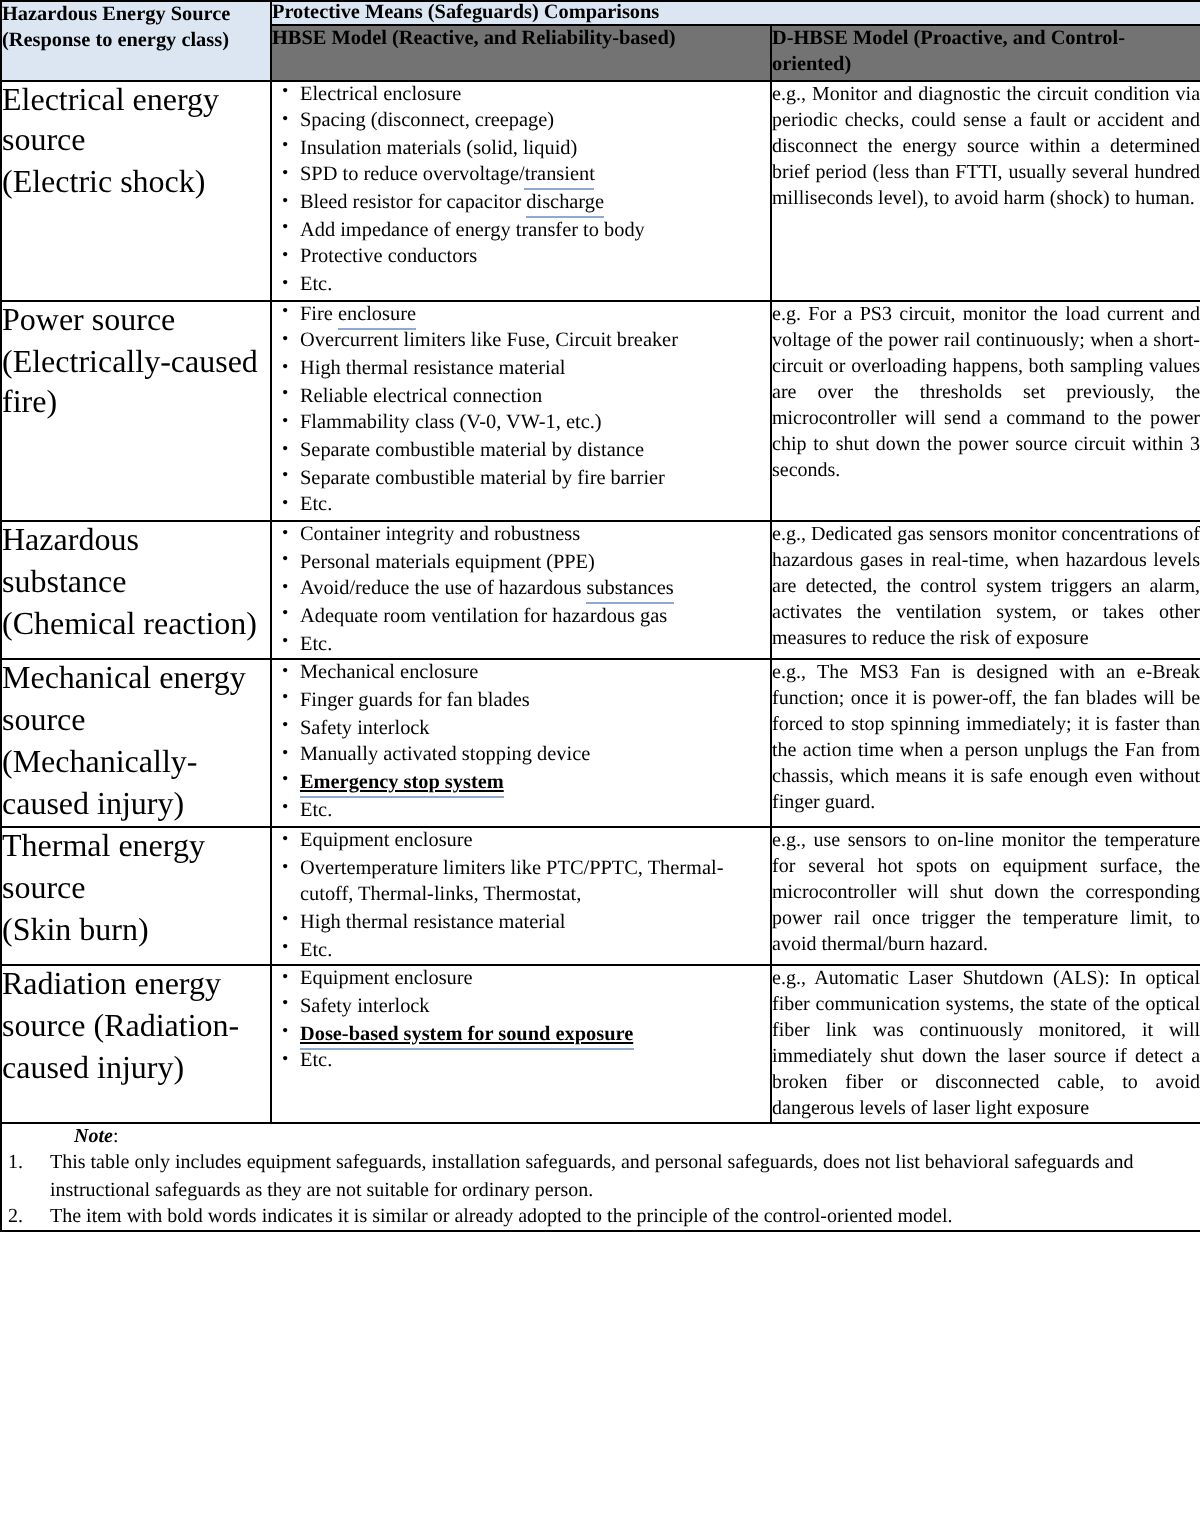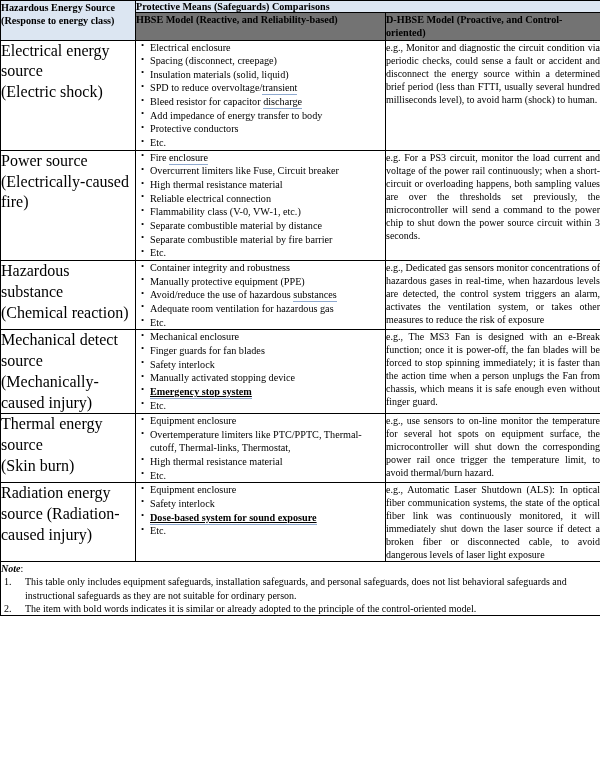--- a/index.html
+++ b/index.html
@@ -116,20 +116,21 @@
   
   .note-cell {
     padding: 3px 6px 4px 6px;
     font-size: 10px;
     line-height: 1.32;
   }
   .note-title {
     font-weight: bold;
     font-style: italic;
     display: inline;
+    margin-left: 36px;
   }
   .note-colon { display: inline; }
   .note-list {
     margin: 0;
     padding: 0;
     list-style: none;
   }
   .note-list li {
     display: flex;
     gap: 0;
@@ -207,31 +208,31 @@
           <td class="example">e.g. For a PS3 circuit, monitor the load current and voltage of the power rail continuously; when a short-circuit or overloading happens, both sampling values are over the thresholds set previously, the microcontroller will send a command to the power chip to shut down the power source circuit within 3 seconds.</td>
         </tr>
         <tr>
           <td class="rowlabel">
             <div>Hazardous substance</div>
             <div>(Chemical reaction)</div>
           </td>
           <td class="bullets">
             <ul>
               <li><span>Container integrity and robustness</span></li>
-              <li><span>Manually protective equipment (PPE)</span></li>
+              <li><span>Personal materials equipment (PPE)</span></li>
               <li><span>Avoid/reduce the use of hazardous </span><span class="sp">substances</span></li>
               <li><span>Adequate room ventilation for hazardous gas</span></li>
               <li><span>Etc.</span></li>
             </ul>
           </td>
           <td class="example">e.g., Dedicated gas sensors monitor concentrations of hazardous gases in real-time, when hazardous levels are detected, the control system triggers an alarm, activates the ventilation system, or takes other measures to reduce the risk of exposure</td>
         </tr>
         <tr>
           <td class="rowlabel">
-            <div>Mechanical detect source (Mechanically-caused injury)</div>
+            <div>Mechanical energy source (Mechanically-caused injury)</div>
           </td>
           <td class="bullets">
             <ul>
               <li><span>Mechanical enclosure</span></li>
               <li><span>Finger guards for fan blades</span></li>
               <li><span>Safety interlock</span></li>
               <li><span>Manually activated stopping device</span></li>
               <li><span class="b-bold sp">Emergency stop system</span></li>
               <li><span>Etc.</span></li>
             </ul>

